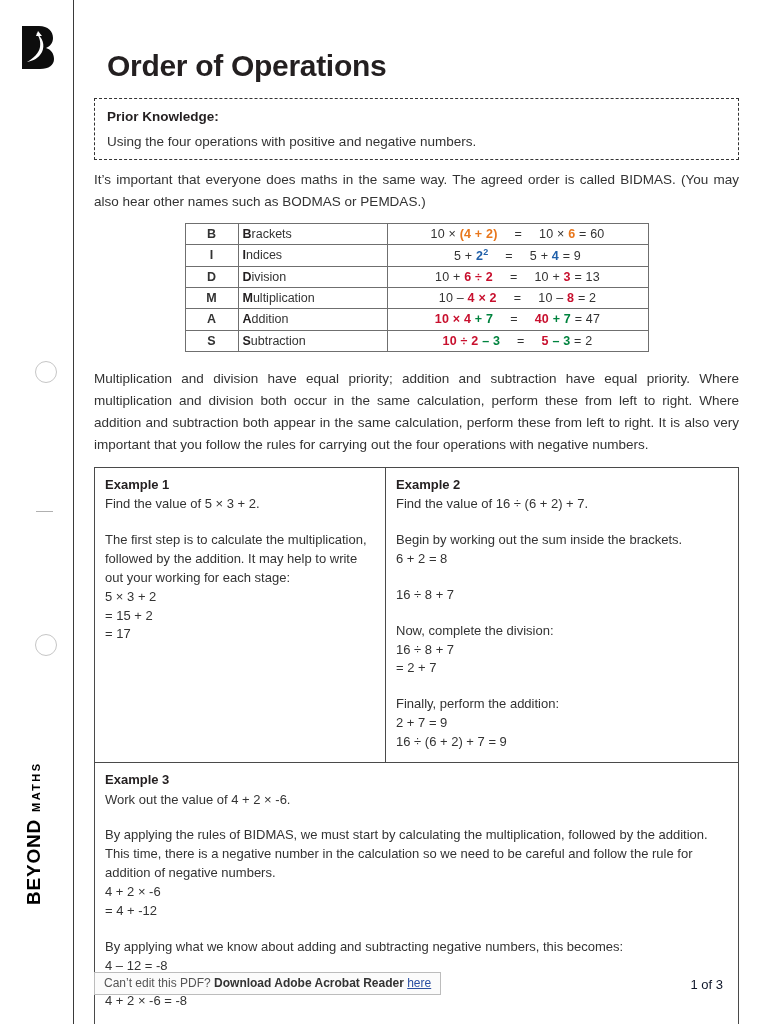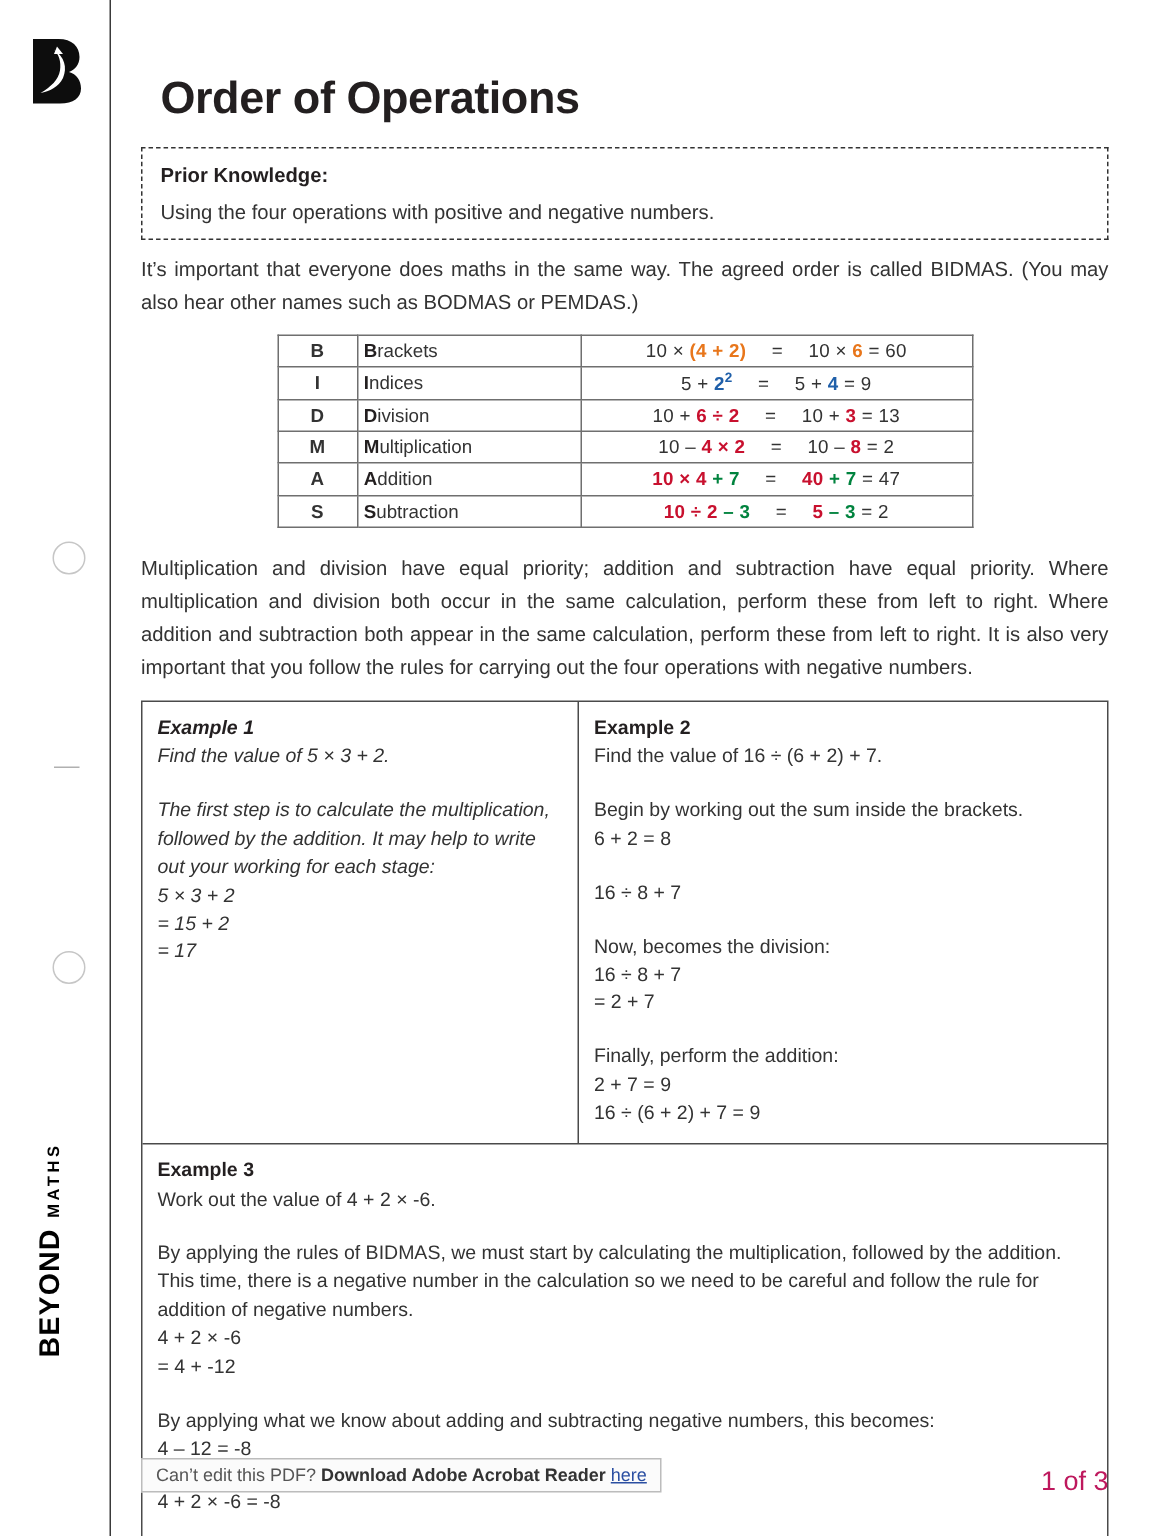--- a/index.html
+++ b/index.html
@@ -200,21 +200,21 @@
     display: flex;
     align-items: stretch;
   }
   .ex-cell {
     padding: 8px 10px 10px 10px;
     box-sizing: border-box;
     font-size: 13px;
     line-height: 1.45;
     color: #333333;
   }
-  .ex-cell.left  { width: 291px; border-right: 1px solid #4a4a4a; font-style: italic; }
+  .ex-cell.left  { width: 291px; border-right: 1px solid #4a4a4a; }
   .ex-cell.right { width: 352px; }
   .ex-divider {
     height: 1px;
     background: #4a4a4a;
     width: 100%;
   }
   .ex-cell.full { width: 643px; padding-bottom: 14px; }
   .ex-head {
     font-weight: bold;
     color: #231f20;
@@ -242,23 +242,23 @@
     color: #555555;
     white-space: nowrap;
   }
   .pdf-notice b { color: #333333; font-weight: bold; }
   .pdf-notice a {
     color: #2B4FA2;
     text-decoration: underline;
   }
   .page-num {
     position: absolute;
-    right: 0; top: 5px;
-    font-size: 18px;
-    color: #be185d;
+    right: 16px; top: 5px;
+    font-size: 13px;
+    color: #0f172a;
   }
 </style>
 </head>
 <body>
 
 <div class="page">
 
   <div class="sidebar">
     <div class="sidebar-rule"></div>
 
@@ -366,21 +366,21 @@
         <div class="ex-cell right">
           <p class="ex-head">Example 2</p>
           <div id="ex2-body">
               <p class="ex-line">Find the value of 16 ÷ (6 + 2) + 7.</p>
               <div class="ex-gap"></div>
               <p class="ex-line">Begin by working out the sum inside the brackets.</p>
               <p class="ex-line">6 + 2 = 8</p>
               <div class="ex-gap"></div>
               <p class="ex-line">16 ÷ 8 + 7</p>
               <div class="ex-gap"></div>
-              <p class="ex-line">Now, becomes the division:</p>
+              <p class="ex-line">Now, complete the division:</p>
               <p class="ex-line">16 ÷ 8 + 7</p>
               <p class="ex-line">= 2 + 7</p>
               <div class="ex-gap"></div>
               <p class="ex-line">Finally, perform the addition:</p>
               <p class="ex-line">2 + 7 = 9</p>
               <p class="ex-line">16 ÷ (6 + 2) + 7 = 9</p>
             </div>
         </div>
       </div>
       <div class="ex-divider"></div>

